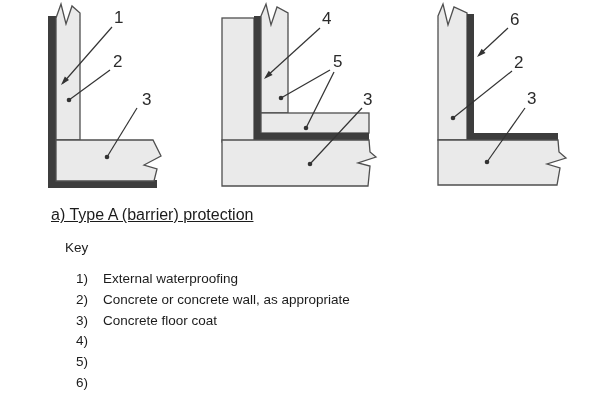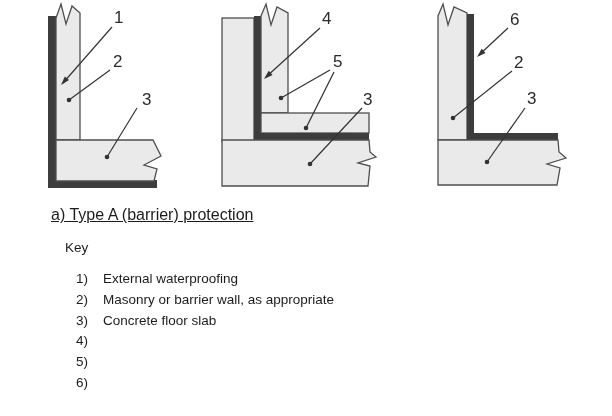--- a/index.html
+++ b/index.html
@@ -129,25 +129,25 @@
 
   <div class="key-title">Key</div>
 
   <div class="key-list">
     <div class="key-row">
       <span class="key-num">1)</span>
       <span class="key-label">External waterproofing</span>
     </div>
     <div class="key-row">
       <span class="key-num">2)</span>
-      <span class="key-label">Masonry or barrier wall, as appropriate</span>
+      <span class="key-label">Concrete or concrete wall, as appropriate</span>
     </div>
     <div class="key-row">
       <span class="key-num">3)</span>
-      <span class="key-label">Concrete floor slab</span>
+      <span class="key-label">Concrete floor coat</span>
     </div>
     <div class="key-row">
       <span class="key-num">4)</span>
     </div>
     <div class="key-row">
       <span class="key-num">5)</span>
     </div>
     <div class="key-row">
       <span class="key-num">6)</span>
     </div>

